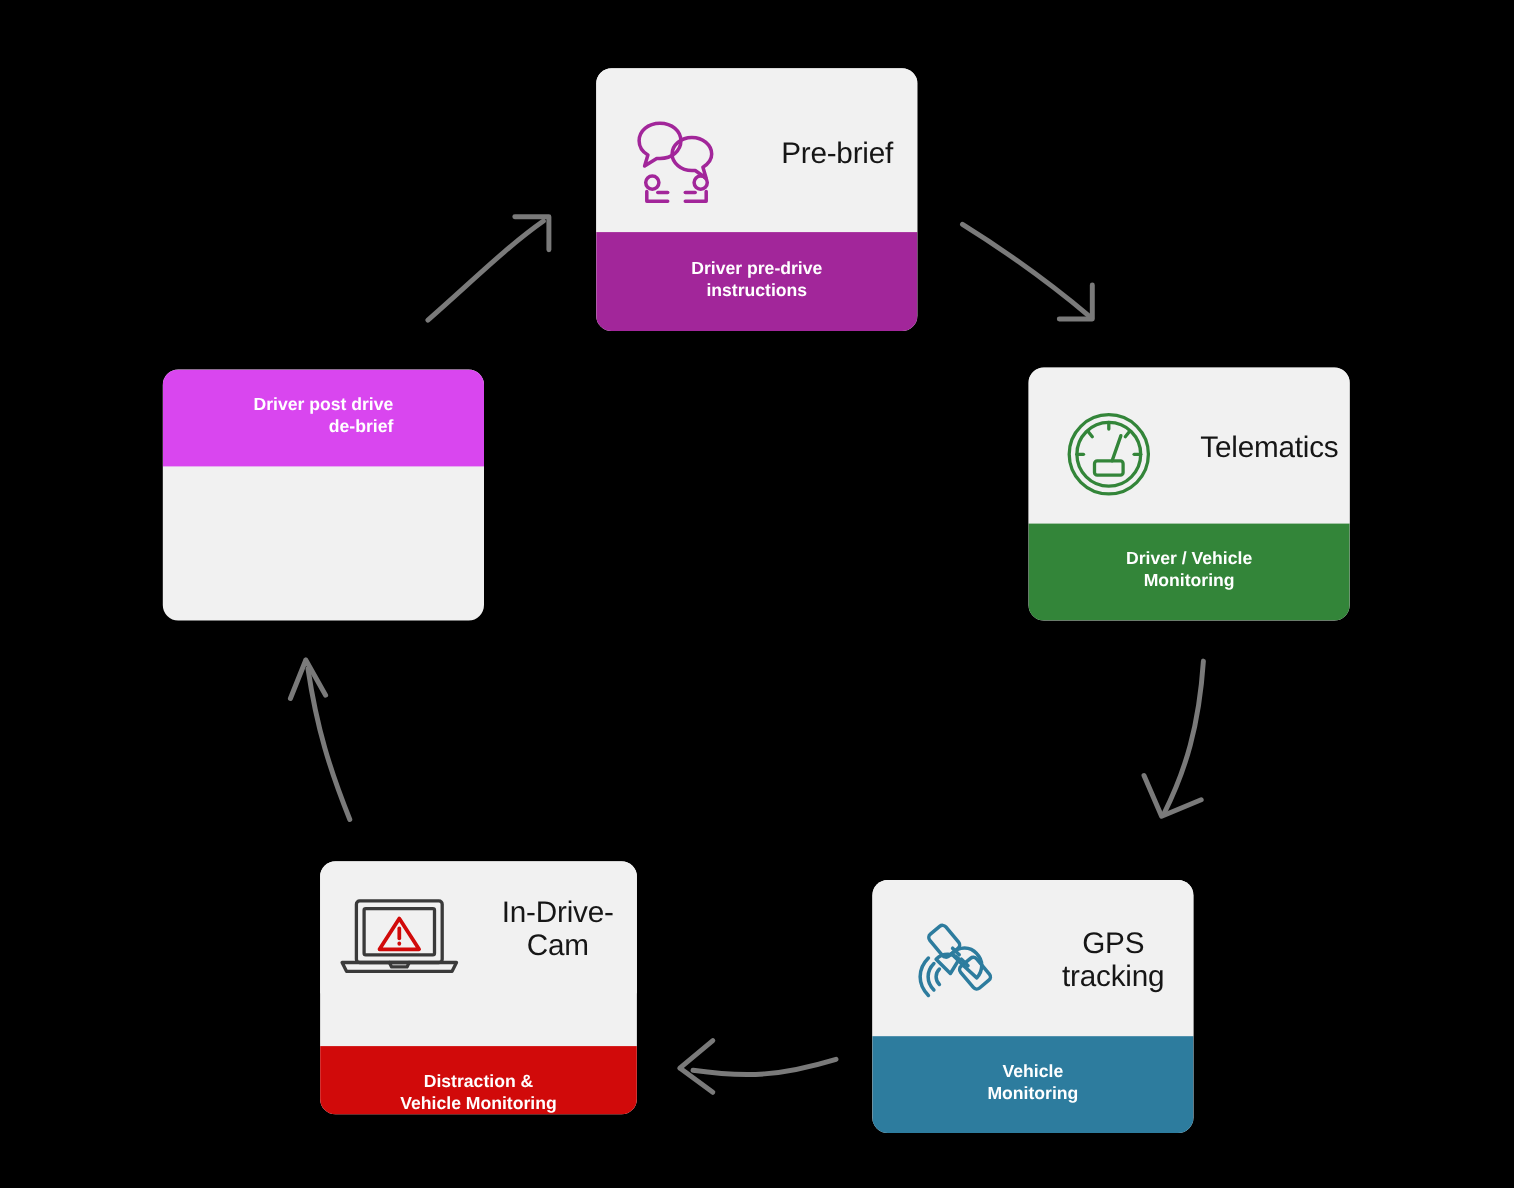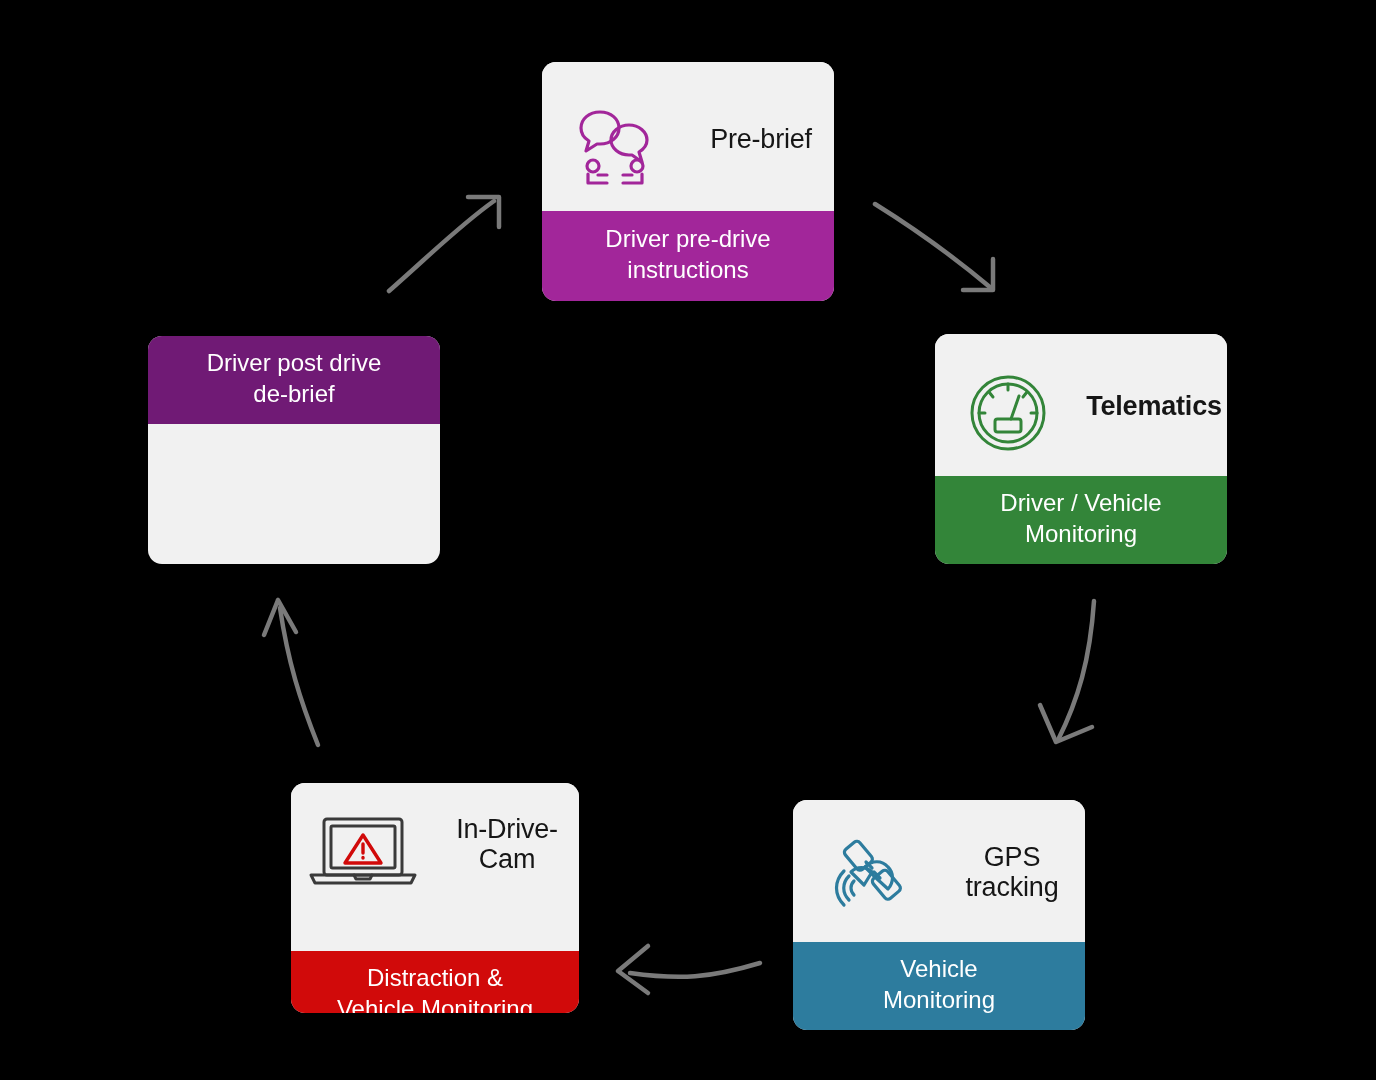--- a/index.html
+++ b/index.html
@@ -53,39 +53,39 @@
     color: #161616;
     font-weight: 400;
     letter-spacing: -0.2px;
     text-align: center;
     width: 100%;
     line-height: 1.1;
   }
   .card-band {
     flex: 0 0 auto;
     color: #ffffff;
-    font-size: 24px;
+    font-size: 16px;
     line-height: 1.28;
     text-align: center;
     display: flex;
     align-items: center;
     justify-content: center;
     padding: 8px 6px 10px 6px;
-    font-weight: 400;
+    font-weight: 700;
   }
 
   
   #card-prebrief   { left: 542px; top: 62px;  width: 292px; height: 239px; }
   #card-prebrief   .icon-wrap { height: 110px; padding-top: 18px; }
   #card-prebrief   .card-title { margin-top: 6px; }
   #card-prebrief   .card-band  { height: 72px; }
 
   #card-telematics { left: 935px; top: 334px; width: 292px; height: 230px; }
   #card-telematics .icon-wrap { height: 104px; padding-top: 16px; }
-  #card-telematics .card-title { margin-top: 4px; font-weight: bold; }
+  #card-telematics .card-title { margin-top: 4px; }
   #card-telematics .card-band  { height: 70px; align-items: center; }
 
   #card-gps        { left: 793px; top: 800px; width: 292px; height: 230px; }
   #card-gps        .icon-wrap { height: 104px; padding-top: 16px; }
   #card-gps        .card-title { margin-top: 4px; }
   #card-gps        .card-band  { height: 70px; }
 
   #card-indrivecam { left: 291px; top: 783px; width: 288px; height: 230px; }
   #card-indrivecam .icon-wrap { height: 104px; padding-top: 16px; }
   #card-indrivecam .card-title { margin-top: 4px; }
@@ -93,21 +93,21 @@
 
   #card-debrief    { left: 148px; top: 336px; width: 292px; height: 228px; }
   #card-debrief    .icon-wrap { height: 104px; padding-top: 20px; }
   #card-debrief    .card-title { margin-top: 2px; }
   #card-debrief    .card-band  { height: 70px; }
 
   .band-purple { background: #a2269a; }
   .band-green  { background: #338539; }
   .band-blue   { background: #2d7c9e; }
   .band-red    { background: #d10a0a; }
-  .band-yellow { background: #701a75; }
+  .band-yellow { background: #d946ef; text-align: right; }
 </style>
 </head>
 <body>
 
 <div id="stage">
 
   <svg class="arrow-layer" viewBox="0 0 1376 1080" width="1376" height="1080">
     <g fill="none" stroke="#7a7a7a" stroke-width="4.5" stroke-linecap="round" stroke-linejoin="round">
 
       <g>

